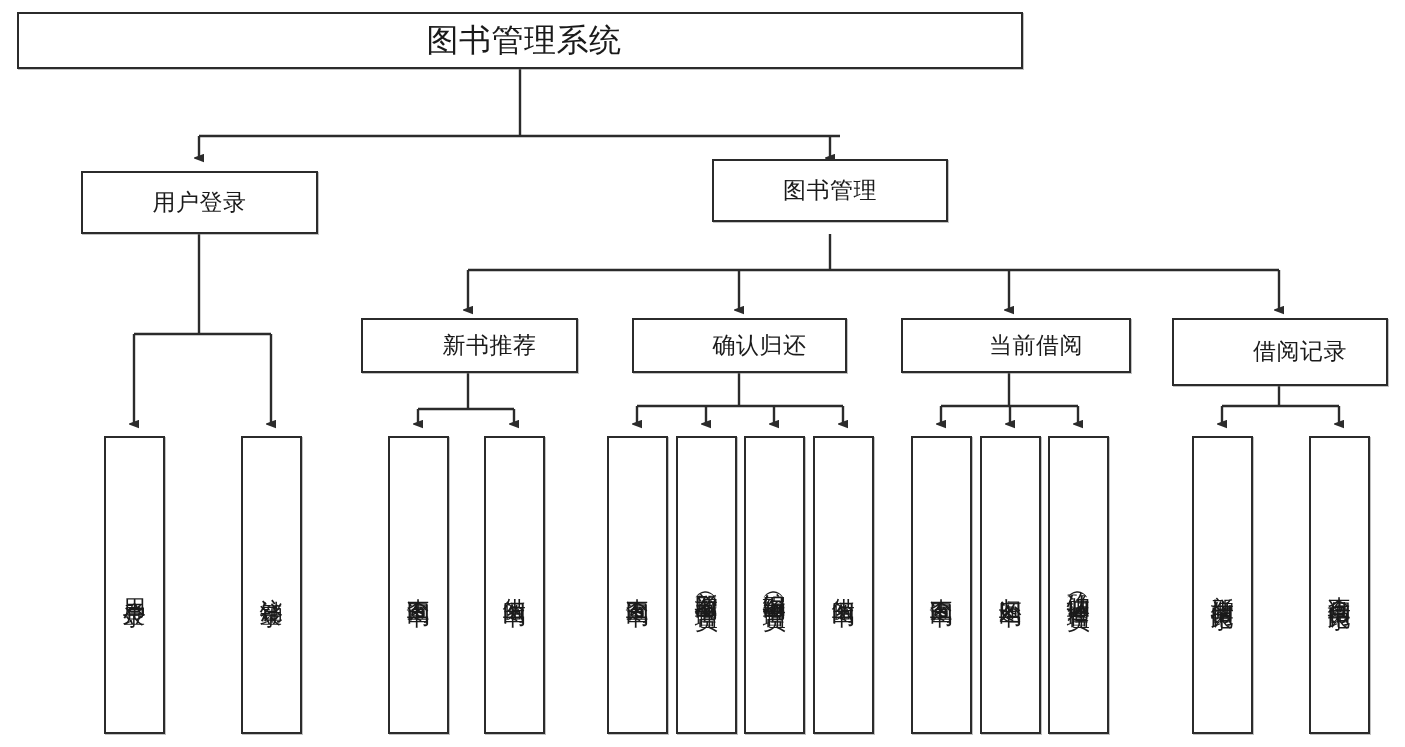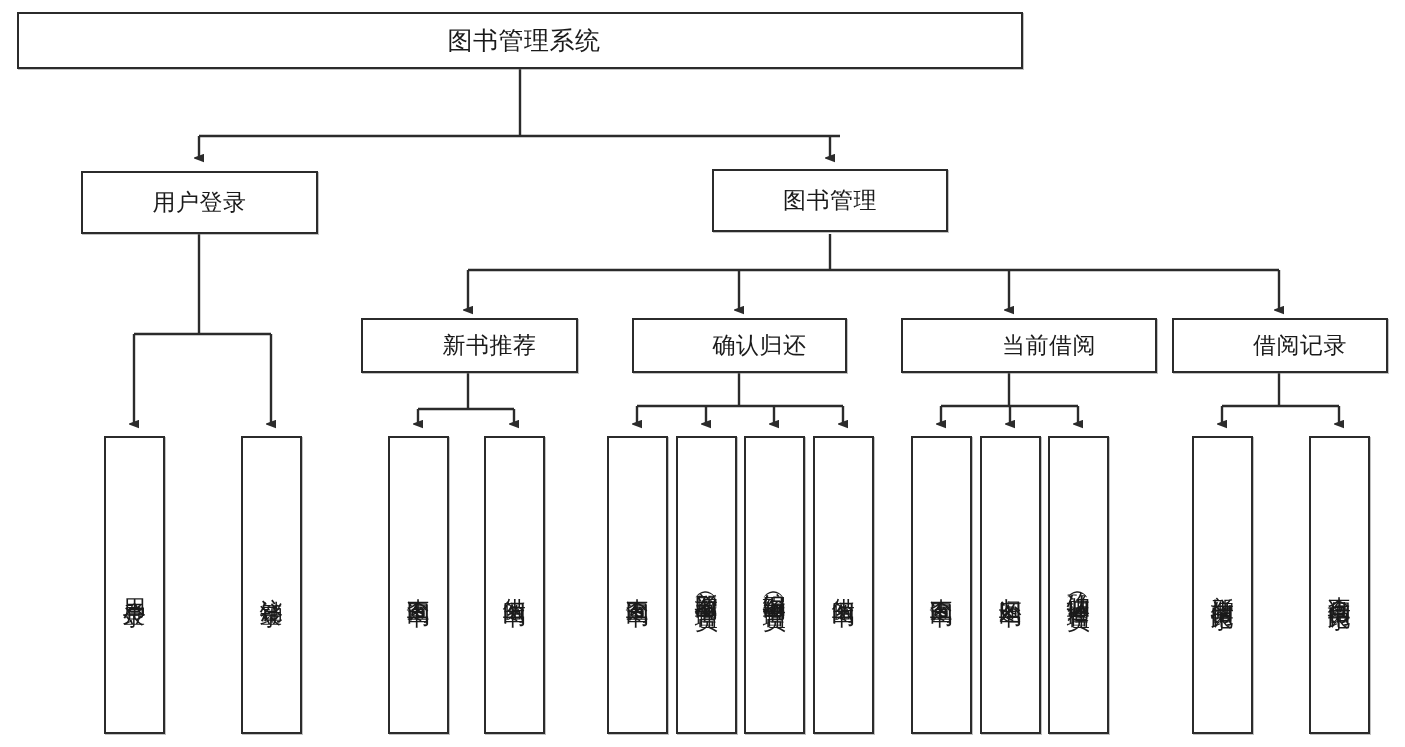--- a/index.html
+++ b/index.html
@@ -35,21 +35,21 @@
     justify-content: center;
     color: #1a1a1a;
     text-align: center;
     box-shadow: 1px 1px 0 rgba(120,120,120,0.45);
   }
   .node .label {
     display: block;
     line-height: 1.18;
     letter-spacing: 0.5px;
   }
-  .node-root { font-size: 25px; padding-left: 8px; }
+  .node-root { font-size: 32px; padding-left: 8px; }
   .node-l2   { font-size: 23px; }
   .node-l3   { font-size: 23px; padding-left: 40px; }
   .node-leaf {
     font-size: 23px;
   }
   .node-leaf .label {
     writing-mode: vertical-rl;
     text-orientation: upright;
     white-space: nowrap;
     line-height: 1.06;
@@ -134,34 +134,34 @@
     </g>
   </svg>
 
   <div class="node node-root" style="left:17px; top:12px; width:1006px; height:57px;">
     <span class="label">图书管理系统</span>
   </div>
 
   <div class="node node-l2" style="left:81px; top:171px; width:237px; height:63px;">
     <span class="label">用户登录</span>
   </div>
-  <div class="node node-l2" style="left:712px; top:169px; width:236px; height:63px;">
+  <div class="node node-l2" style="left:712px; top:159px; width:236px; height:63px;">
     <span class="label">图书管理</span>
   </div>
 
   <div class="node node-l3" style="left:361px; top:318px; width:217px; height:55px;">
     <span class="label">新书推荐</span>
   </div>
   <div class="node node-l3" style="left:632px; top:318px; width:215px; height:55px;">
     <span class="label">确认归还</span>
   </div>
-  <div class="node node-l3" style="left:901px; top:318px; width:256px; height:55px;">
+  <div class="node node-l3" style="left:901px; top:318px; width:230px; height:55px;">
     <span class="label">当前借阅</span>
   </div>
-  <div class="node node-l3" style="left:1172px; top:318px; width:216px; height:55px;">
+  <div class="node node-l3" style="left:1172px; top:318px; width:216px; height:68px;">
     <span class="label">借阅记录</span>
   </div>
 
   <div class="node node-leaf" style="left:104px; top:436px; width:61px; height:298px;">
     <span class="label">用户登录</span>
   </div>
   <div class="node node-leaf" style="left:241px; top:436px; width:61px; height:298px;">
     <span class="label">注销登录</span>
   </div>
 

